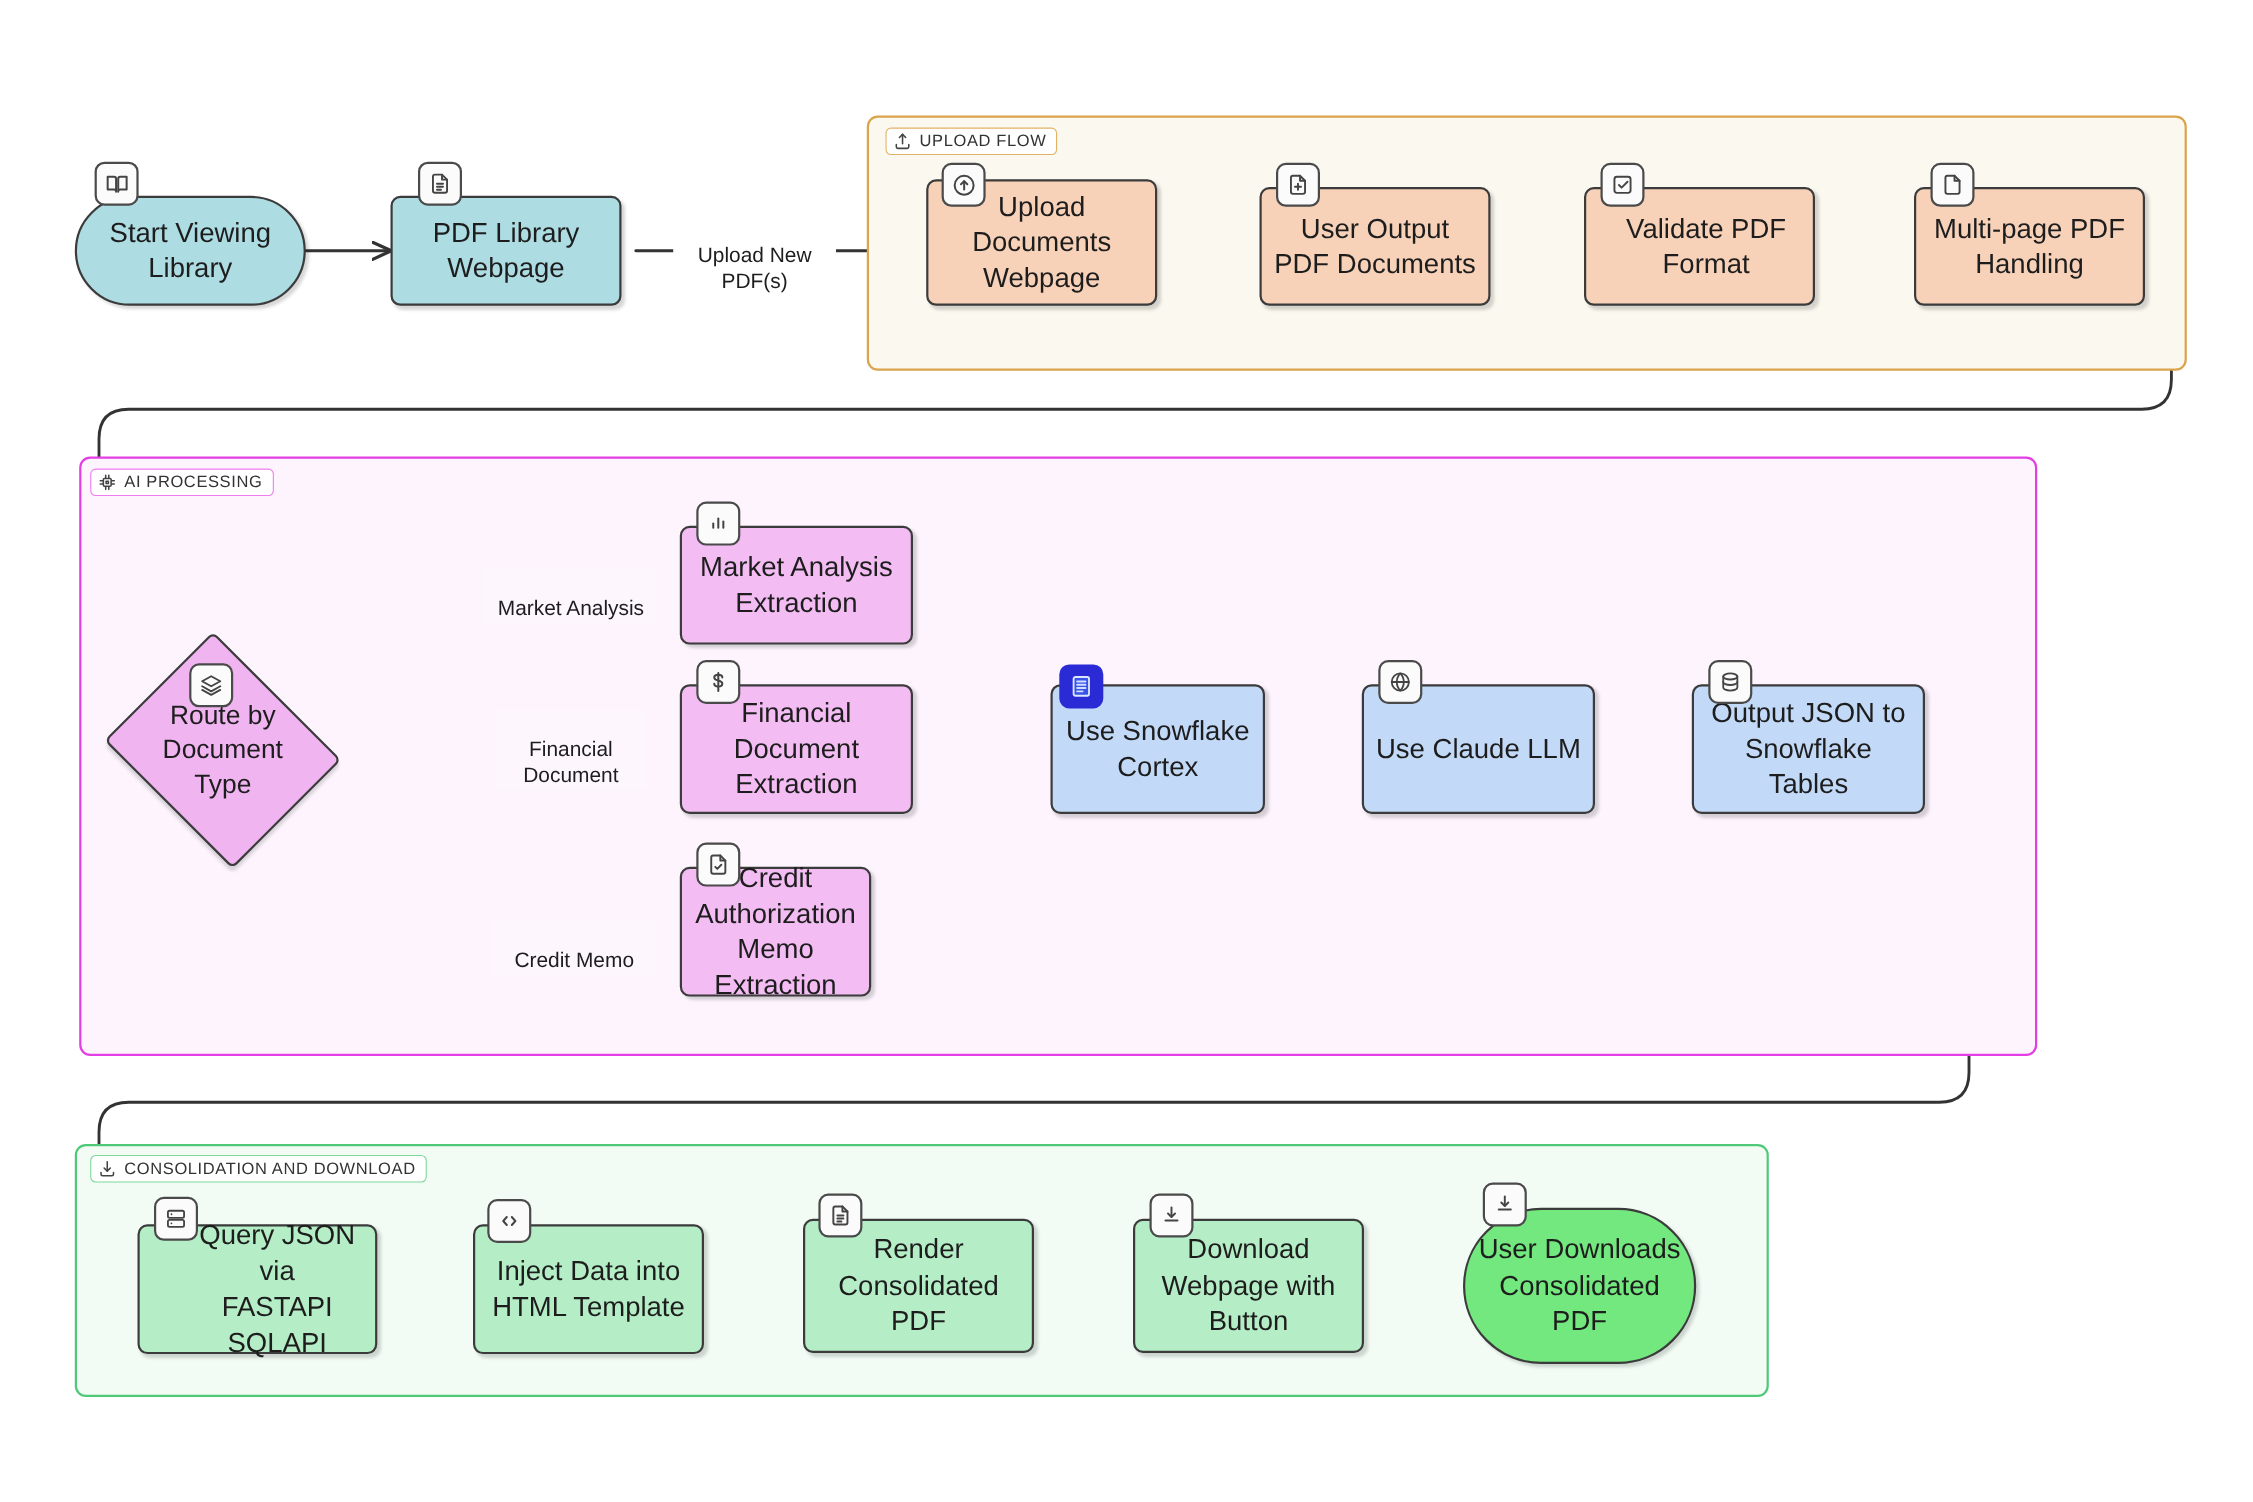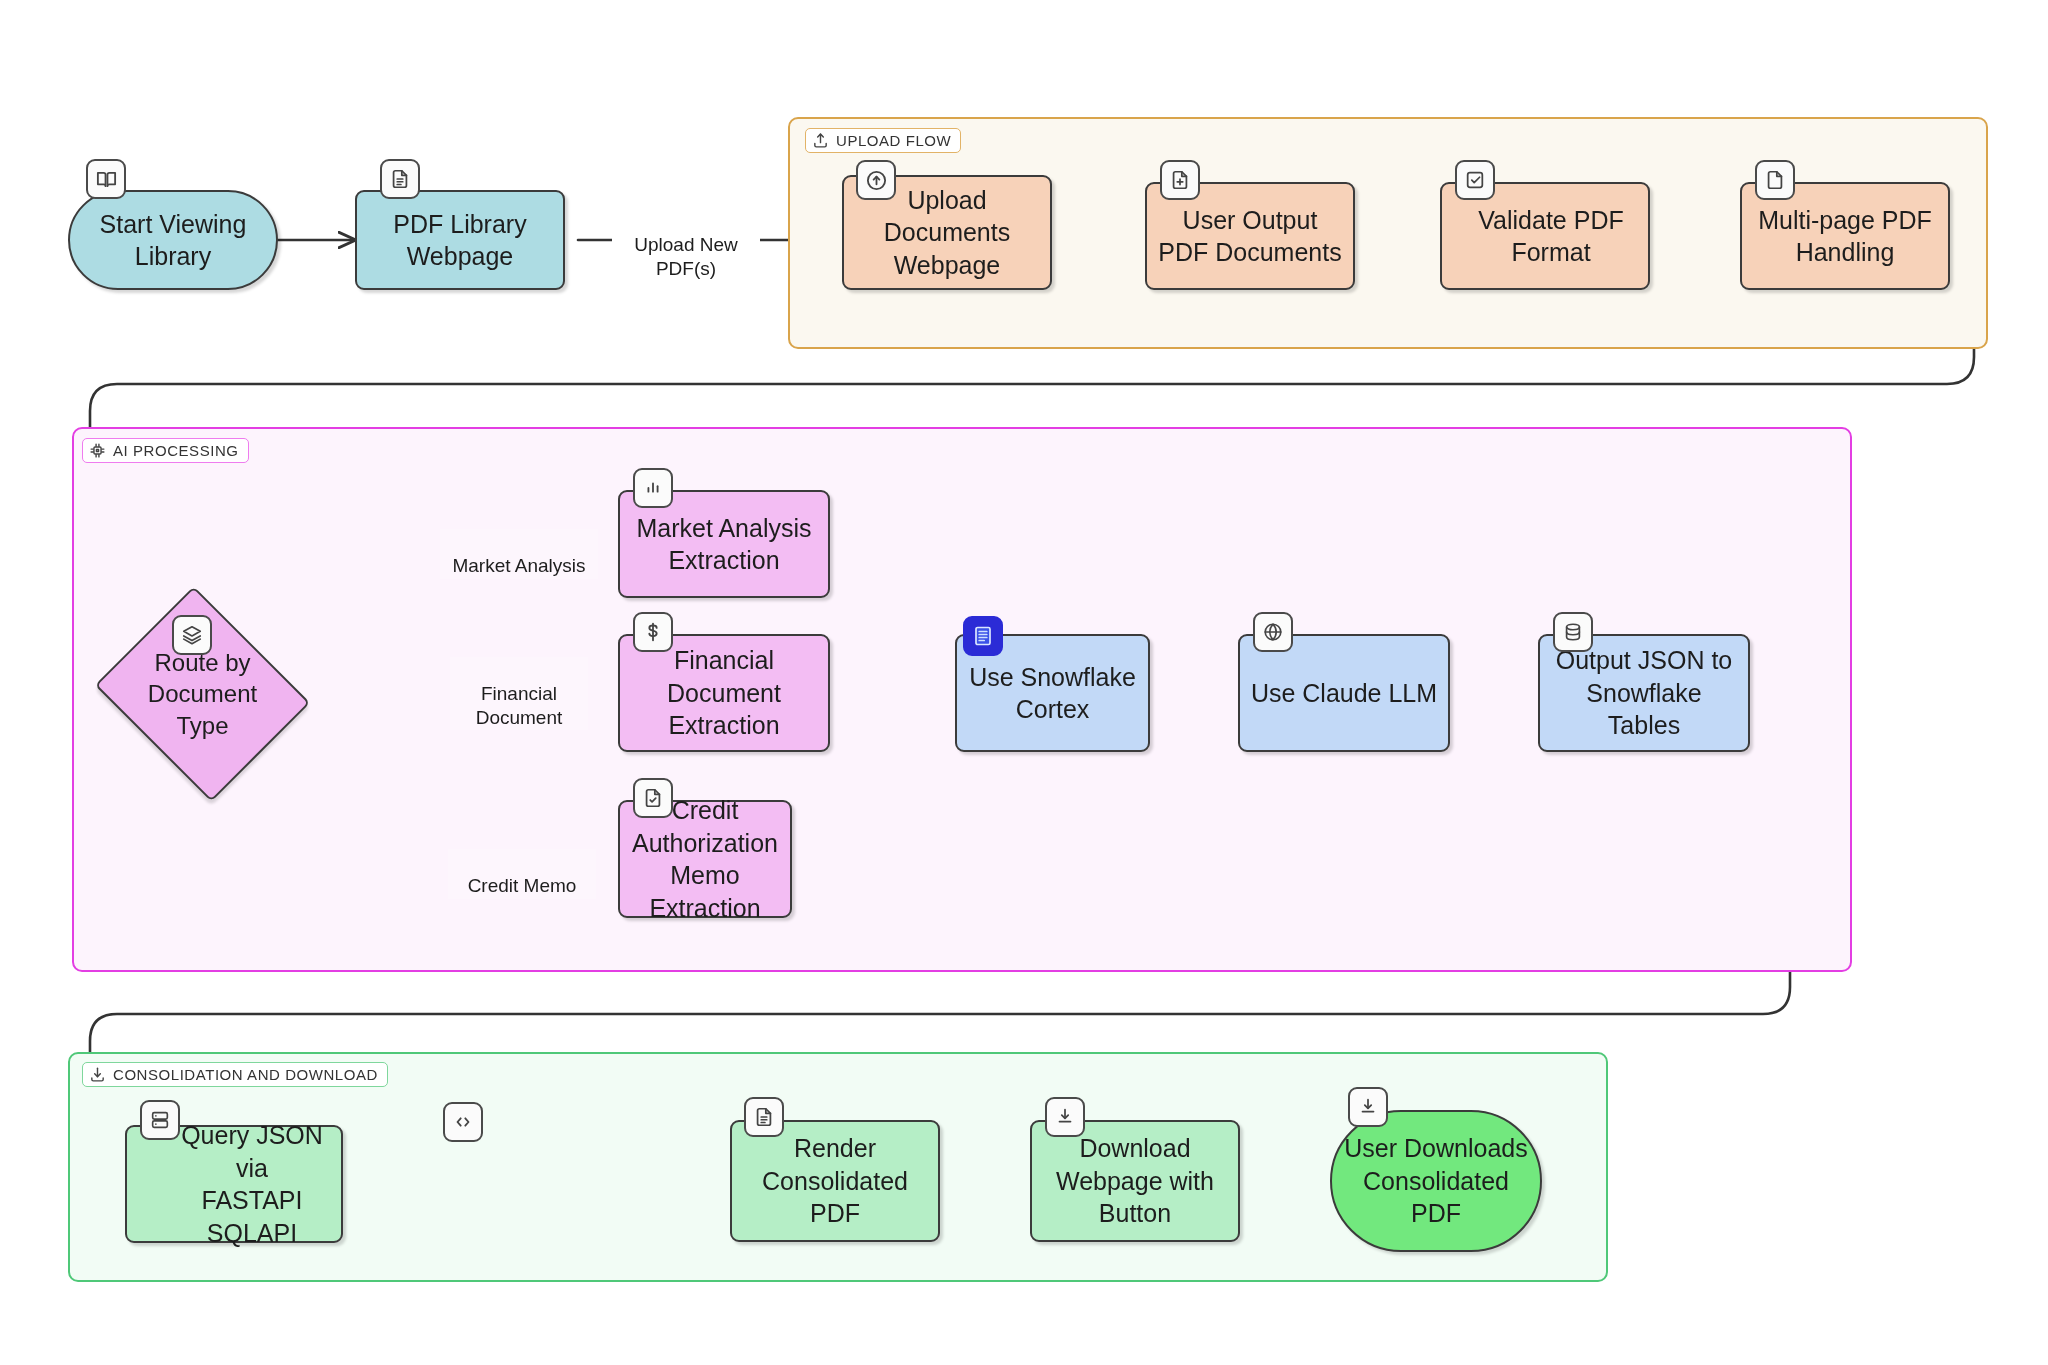--- a/index.html
+++ b/index.html
@@ -3,21 +3,21 @@
 <meta charset="utf-8">
 <style>
   html,body{margin:0;padding:0;}
   body{
     width:2048px;height:1365px;
     background:#ffffff;
     font-family:"Liberation Sans", sans-serif;
     overflow:hidden;
     position:relative;
   }
-  #stage{position:absolute;inset:0;margin-top:12px;}
+  #stage{position:absolute;inset:0;}
   svg.wires{position:absolute;left:0;top:0;width:2048px;height:1365px;pointer-events:none;}
 
   
   .cluster{position:absolute;border-radius:10px;box-sizing:border-box;}
   .cluster-label{
     position:absolute;display:flex;align-items:center;gap:7px;
     background:#ffffff;border-radius:5px;padding:3px 9px 3px 6px;
     font-size:15px;letter-spacing:.55px;color:#333;white-space:nowrap;
     box-sizing:border-box;
   }
@@ -337,20 +337,24 @@
 FASTAPI SQLAPI</span>
   </div>
   <div class="badge" style="left:140px;top:1088px;">
     <svg width="22" height="22" viewBox="0 0 24 24" fill="none" stroke="#444" stroke-width="1.8" stroke-linecap="round" stroke-linejoin="round">
       <rect x="4" y="4" width="16" height="7" rx="1.6"></rect>
         <rect x="4" y="13" width="16" height="7" rx="1.6"></rect>
       <path d="M7.5 7.5h.01M7.5 16.5h.01"></path>
     </svg>
   </div>
 
+  <div class="node rect c-lgreen" style="left:430px;top:1113px;width:210px;height:118px;">
+    <span class="lbl">Inject Data into
+HTML Template</span>
+  </div>
   <div class="badge" style="left:443px;top:1090px;">
     <svg width="22" height="22" viewBox="0 0 24 24" fill="none" stroke="#444" stroke-width="2" stroke-linecap="round" stroke-linejoin="round">
       <path d="M9.5 8L6 12l3.5 4"></path>
         <path d="M14.5 8L18 12l-3.5 4"></path>
     </svg>
   </div>
 
   <div class="node rect c-lgreen" style="left:730px;top:1108px;width:210px;height:122px;">
     <span class="lbl">Render
 Consolidated

